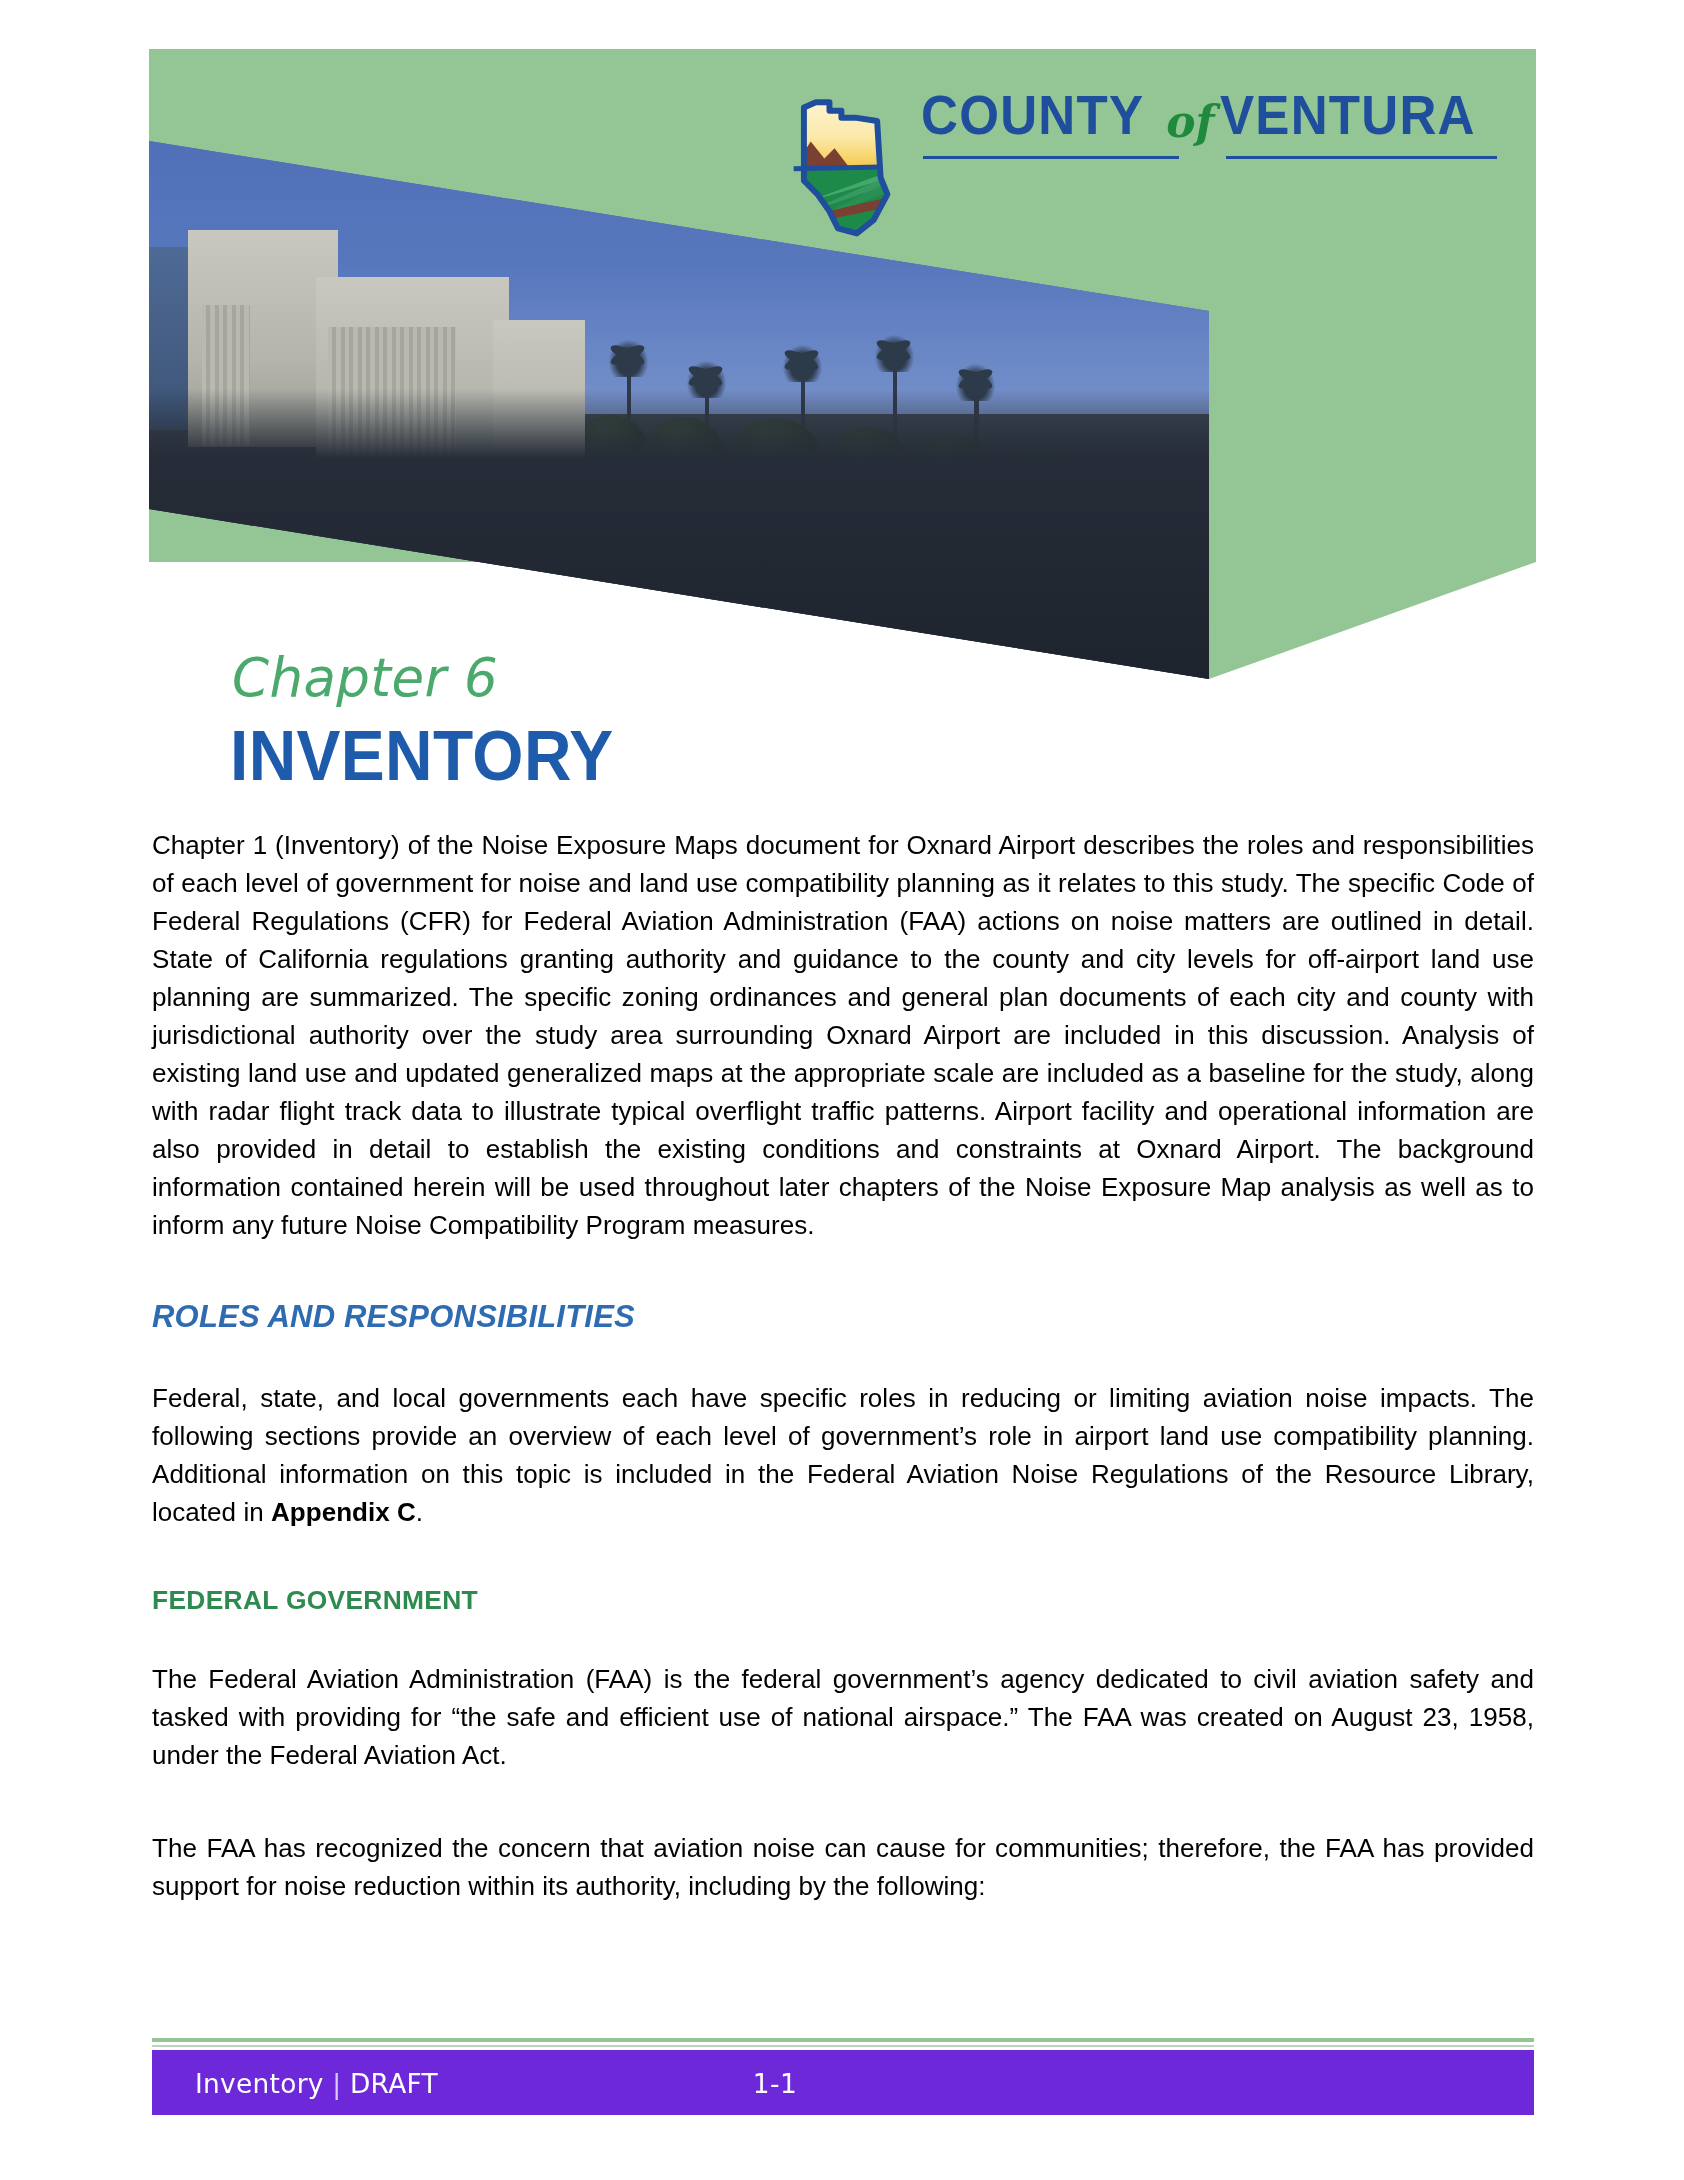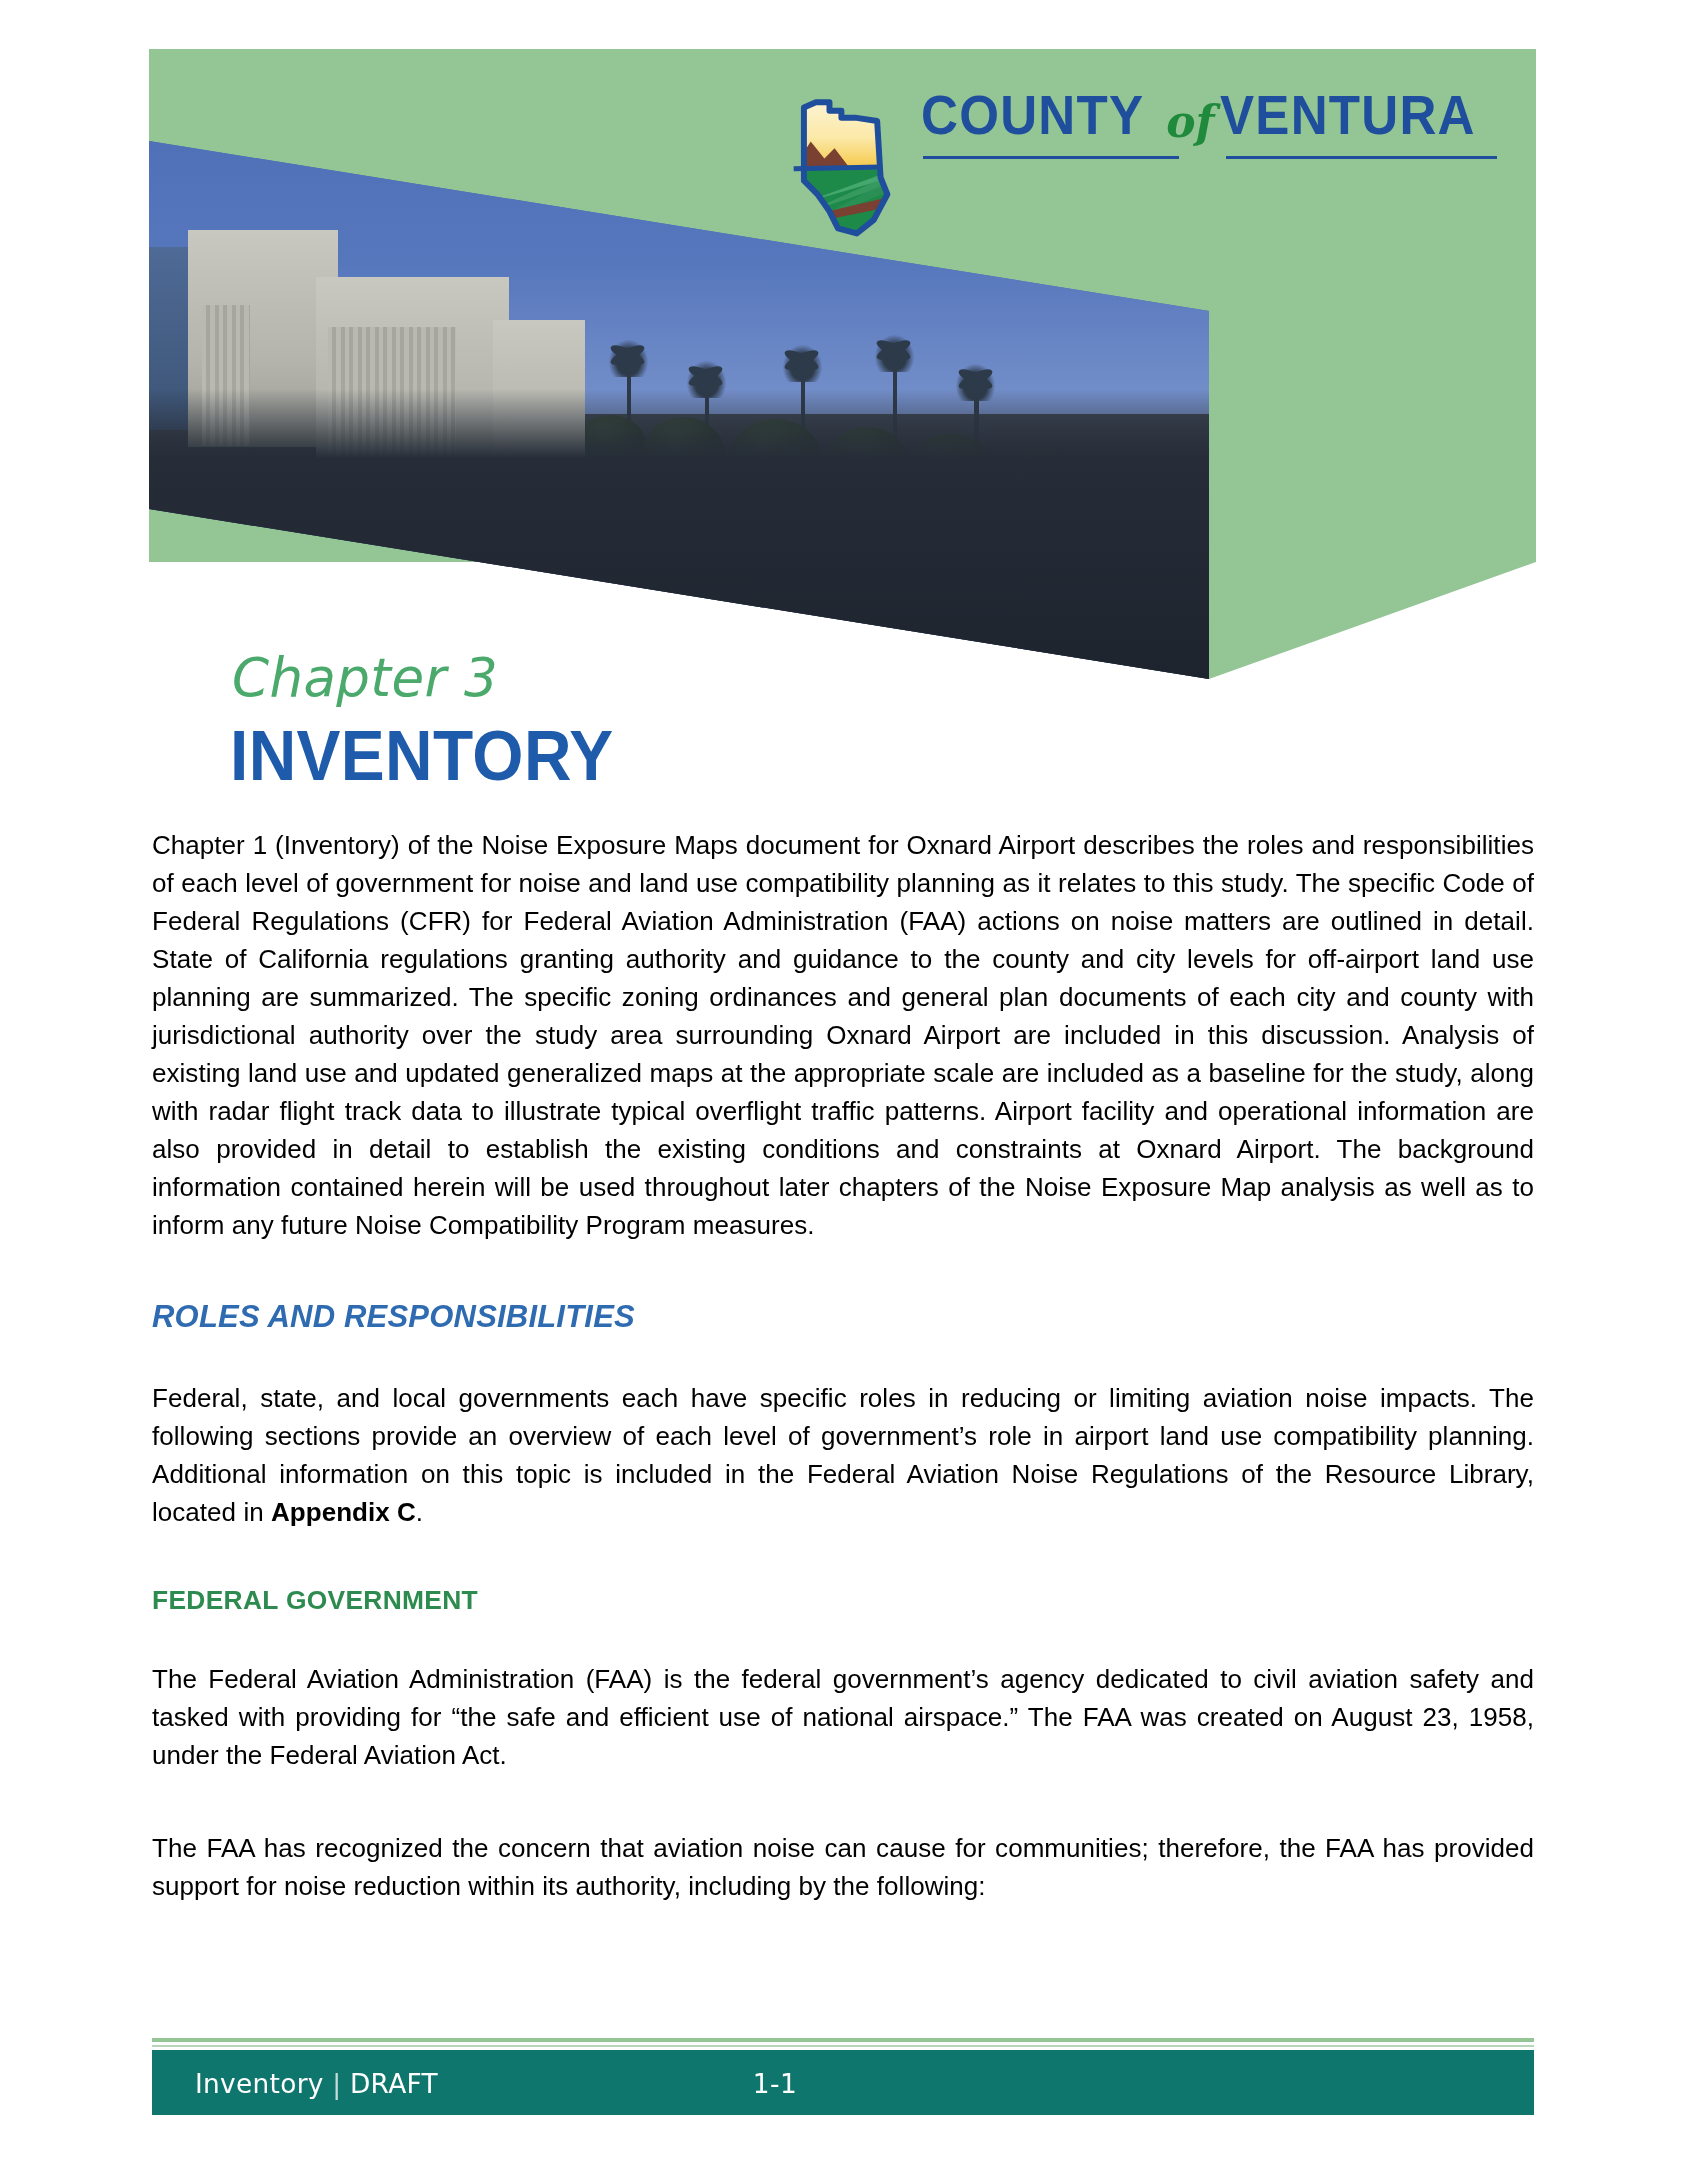--- a/index.html
+++ b/index.html
@@ -270,21 +270,21 @@
     margin-bottom: 2.6px;
   }
   .footer-rule-thin {
     height: 1.7px;
     background: #b9d6ba;
     margin-bottom: 3.4px;
   }
   .footer-bar {
     position: relative;
     height: 65px;
-    background: #0f766e;
+    background: #6d28d9;
   }
   .footer-left {
     position: absolute;
     left: 43px;
     top: 50%;
     transform: translateY(-50%);
     font-family: "DejaVu Sans", sans-serif;
     font-size: 26.4px;
     color: #ffffff;
     letter-spacing: 0.3px;
@@ -402,21 +402,21 @@
       <div class="logo-text">
         <div class="logo-line1">
           <span class="logo-county">COUNTY</span><span class="logo-of">of</span><span class="logo-ventura">VENTURA</span>
           <span class="logo-rule-left"></span>
           <span class="logo-rule-right"></span>
         </div>
       </div>
     </div>
   </div>
 
-  <div class="chapter-label">Chapter 3</div>
+  <div class="chapter-label">Chapter 6</div>
   <div class="chapter-title">INVENTORY</div>
 
   <div class="content">
 
     <p class="body">Chapter 1 (Inventory) of the Noise Exposure Maps document for Oxnard Airport describes the roles and responsibilities of each level of government for noise and land use compatibility planning as it relates to this study. The specific Code of Federal Regulations (CFR) for Federal Aviation Administration (FAA) actions on noise matters are outlined in detail. State of California regulations granting authority and guidance to the county and city levels for off-airport land use planning are summarized. The specific zoning ordinances and general plan documents of each city and county with jurisdictional authority over the study area surrounding Oxnard Airport are included in this discussion. Analysis of existing land use and updated generalized maps at the appropriate scale are included as a baseline for the study, along with radar flight track data to illustrate typical overflight traffic patterns. Airport facility and operational information are also provided in detail to establish the existing conditions and constraints at Oxnard Airport. The background information contained herein will be used throughout later chapters of the Noise Exposure Map analysis as well as to inform any future Noise Compatibility Program measures.</p>
 
     <div class="spacer-sm"></div>
 
     <h2 class="section-heading">ROLES AND RESPONSIBILITIES</h2>
 

